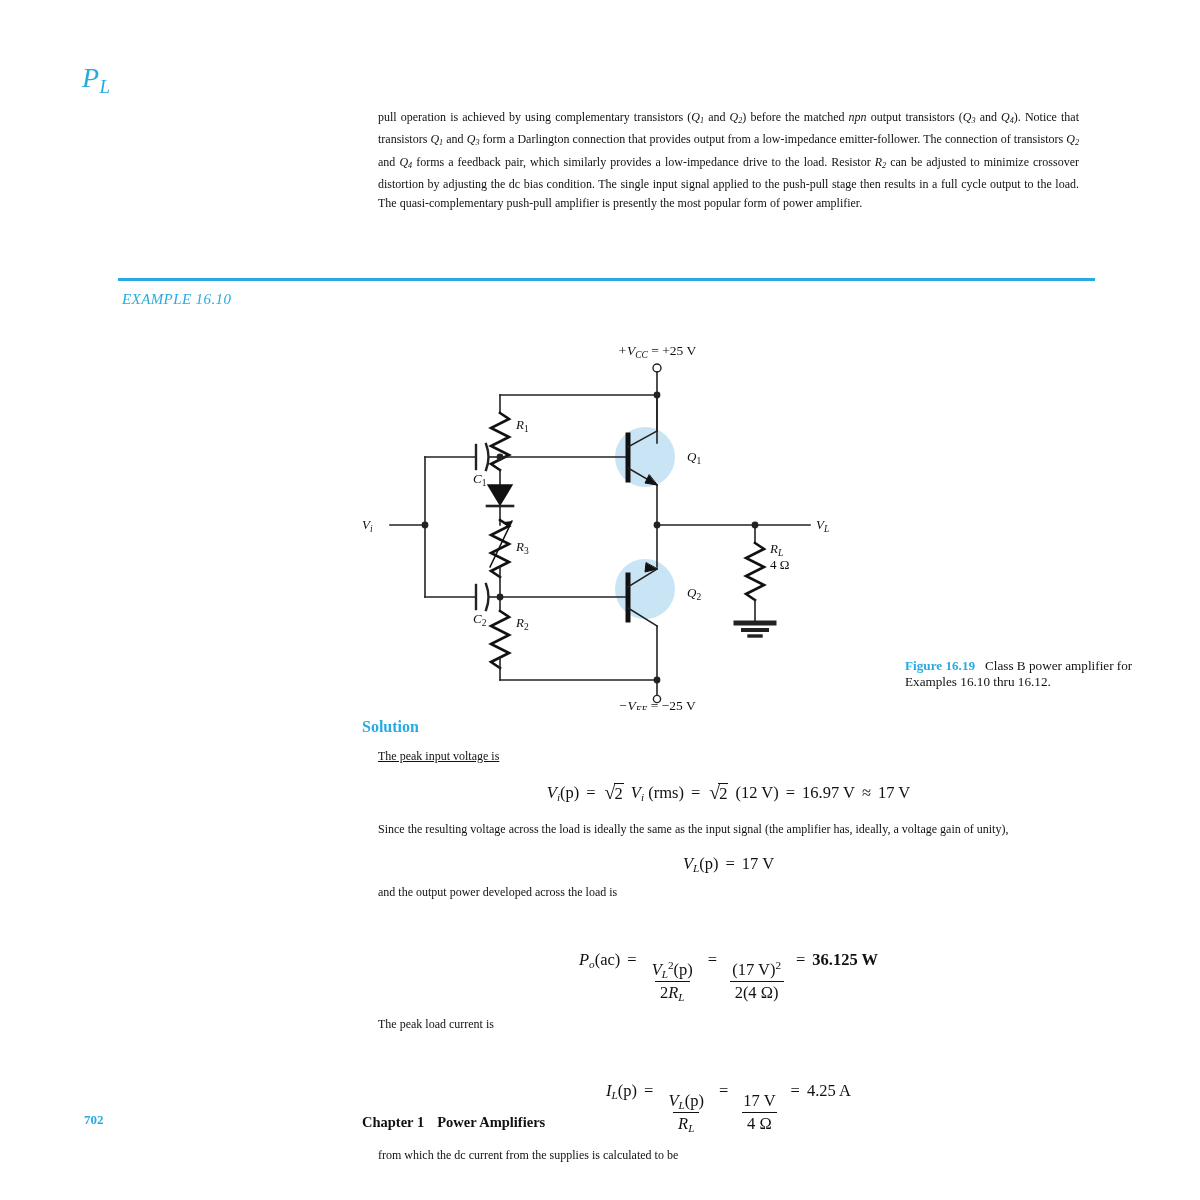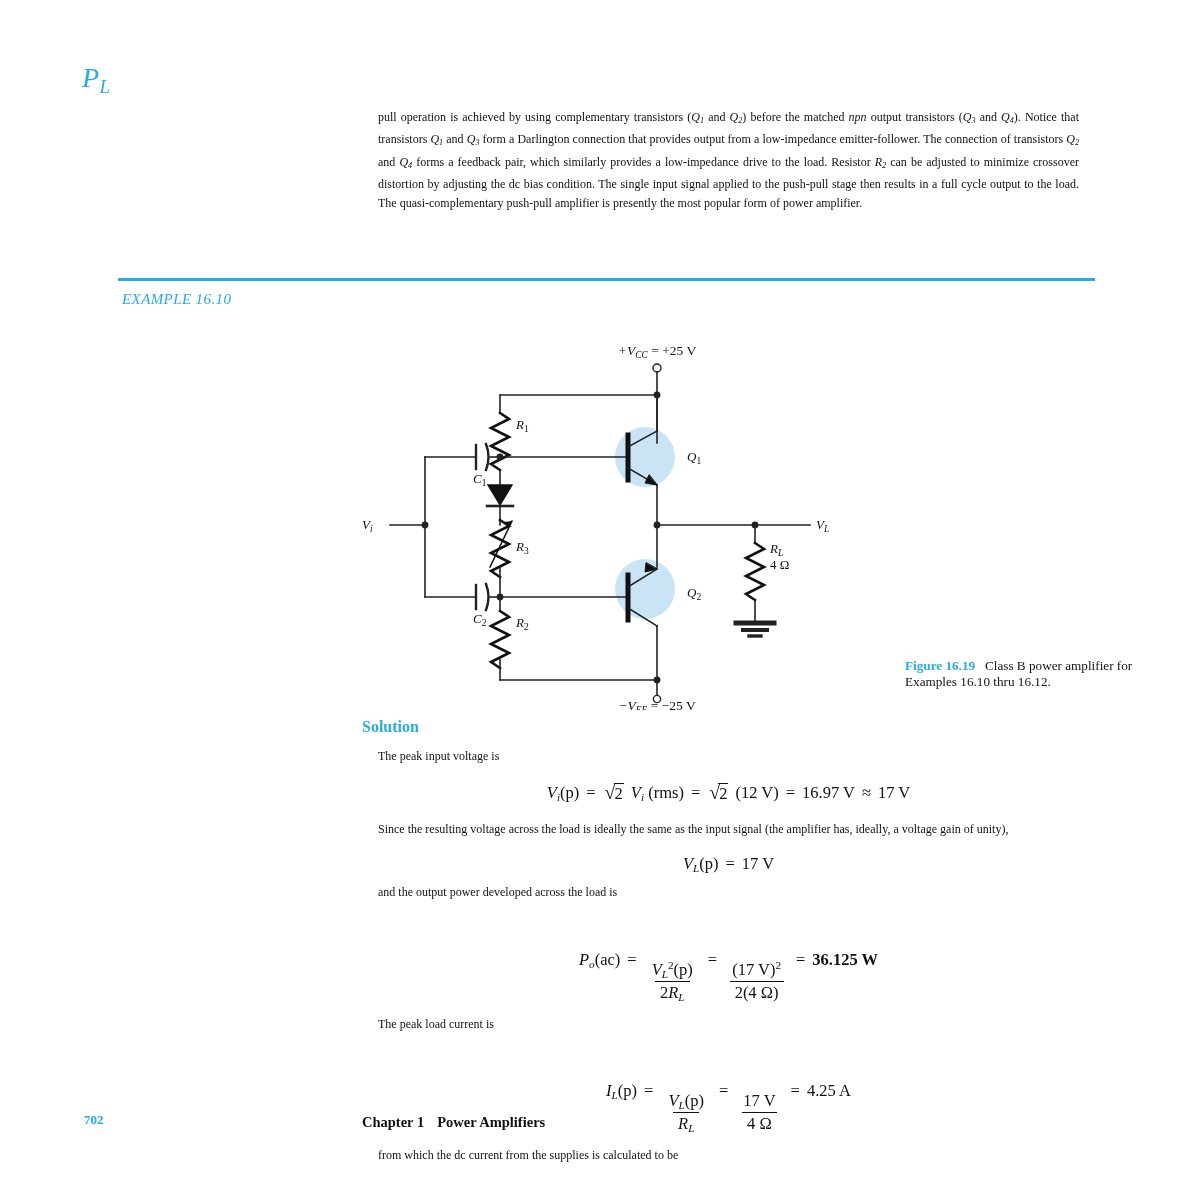--- a/index.html
+++ b/index.html
@@ -232,21 +232,21 @@
 
   <div class="fig-caption">
     <span class="fignum">Figure 16.19</span>
     &nbsp;&nbsp;<span>Class B power amplifier for Examples 16.10 thru 16.12.</span>
   </div>
 
   <div class="col" style="top:718px;">
 
     <div class="solution-head">Solution</div>
 
-    <p class="body" style="margin-top:11px;">The peak input voltage is</p>
+    <p class="body" style="margin-top:11px;text-decoration:underline;">The peak input voltage is</p>
 
     <div class="eq">
       <span class="eqline">
         <span><span class="mi">V</span><sub>i</sub><span>(p)</span></span>
         <span>=</span>
         <span class="rad"><span class="radsym">√</span><span class="ovl">2</span></span>
         <span><span class="mi">V</span><sub>i</sub>&nbsp;<span>(rms)</span></span>
         <span>=</span>
         <span class="rad"><span class="radsym">√</span><span class="ovl">2</span></span>
         <span>(12 V)</span>

